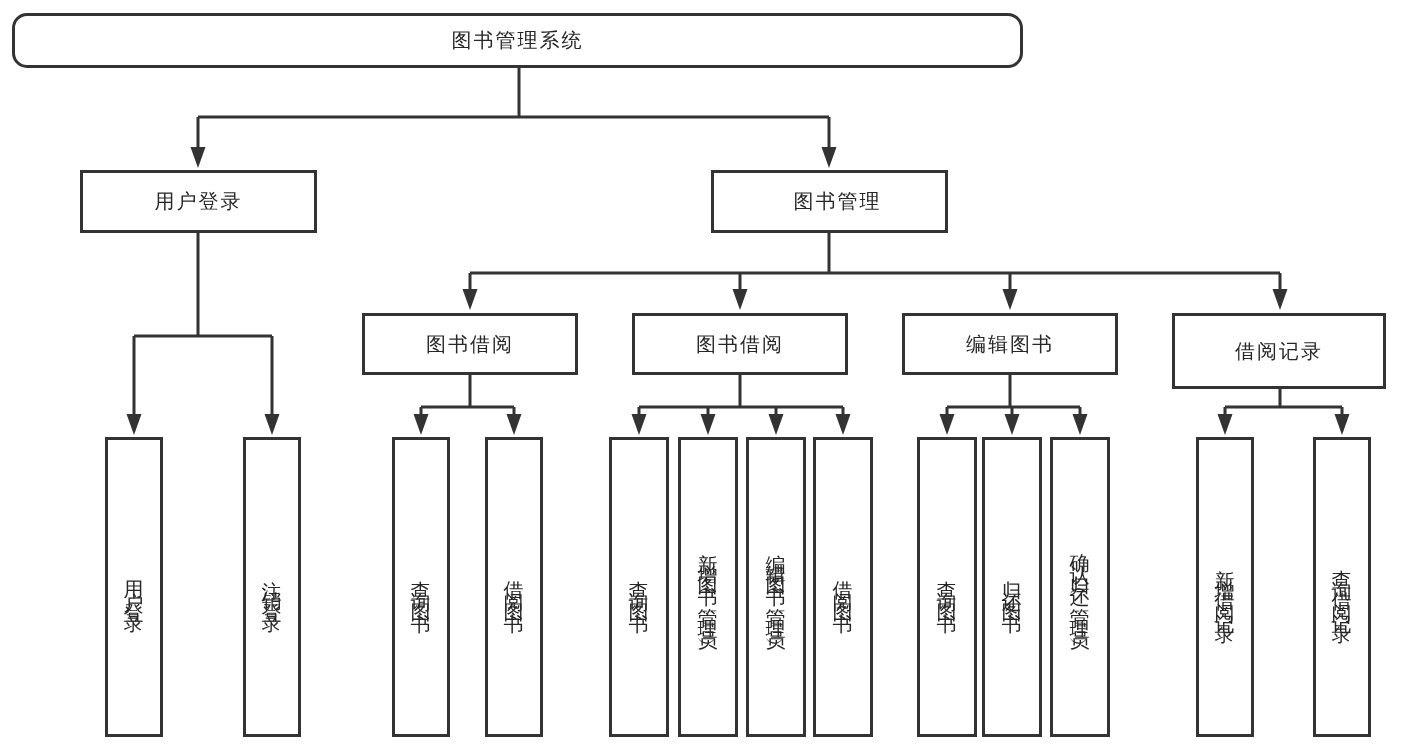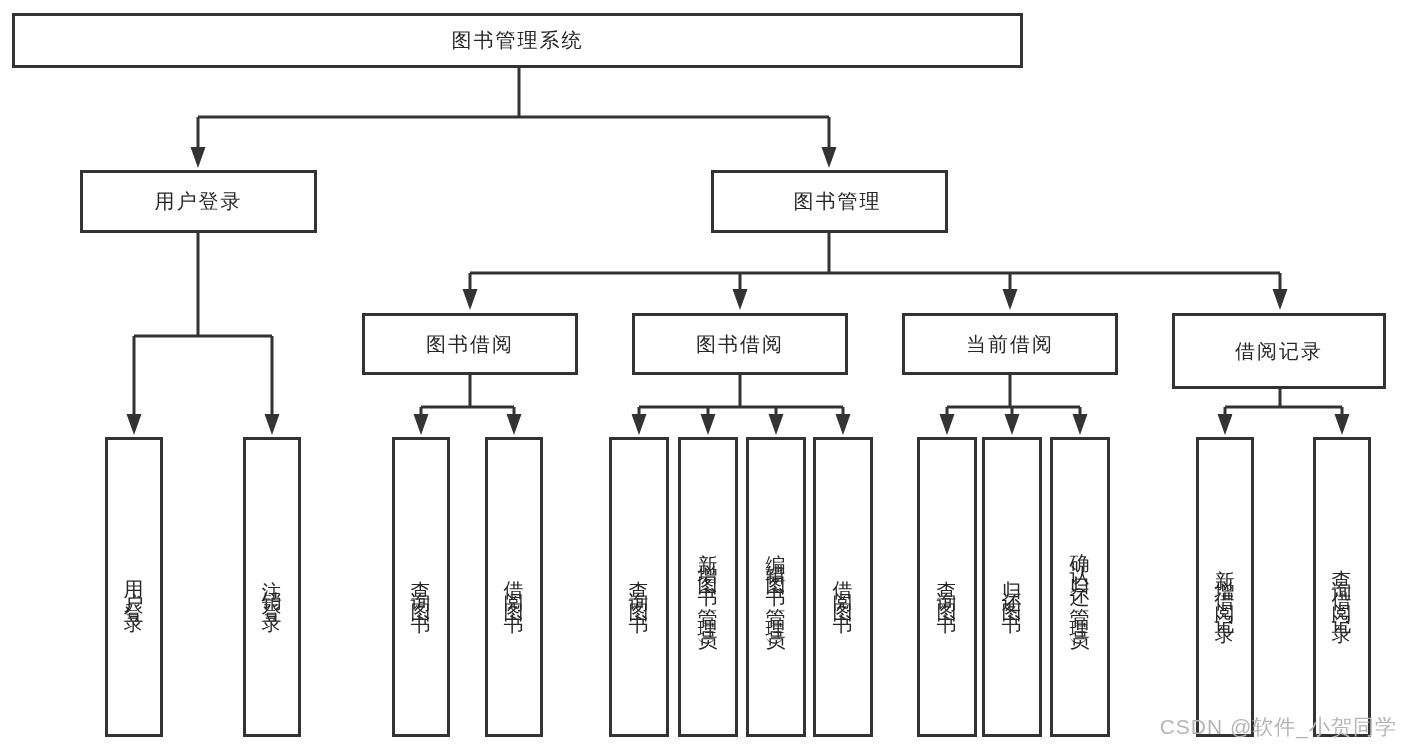--- a/index.html
+++ b/index.html
@@ -116,28 +116,28 @@
       <polygon points="1080,435 1072.5,414 1087.5,414"></polygon>
     </g>
 
     <g>
       <path d="M1280,375 V407 M1225,407 H1342 M1225,407 V416 M1342,407 V416"></path>
       <polygon points="1225,435 1217.5,414 1232.5,414"></polygon>
       <polygon points="1342,435 1334.5,414 1349.5,414"></polygon>
     </g>
   </svg>
 
-  <div class="node" style="left:12px; top:13px; width:1011px; height:55px;">图书管理系统</div>
+  <div class="node" style="left:12px; top:13px; width:1011px; height:55px;border-radius:15px;">图书管理系统</div>
 
   <div class="node" style="left:80px; top:170px; width:237px; height:63px;">用户登录</div>
   <div class="node" style="left:711px; top:170px; width:237px; height:63px;padding-left:16px;">图书管理</div>
 
   <div class="node" style="left:362px; top:313px; width:216px; height:62px;">图书借阅</div>
   <div class="node" style="left:632px; top:313px; width:216px; height:62px;">图书借阅</div>
-  <div class="node" style="left:902px; top:313px; width:216px; height:62px;">当前借阅</div>
+  <div class="node" style="left:902px; top:313px; width:216px; height:62px;">编辑图书</div>
   <div class="node" style="left:1172px; top:313px; width:214px; height:76px;">借阅记录</div>
 
   <div class="leaf" style="left:105px; width:58px;">
     <span class="vtext">用户登录</span>
   </div>
   <div class="leaf" style="left:243px; width:58px;">
     <span class="vtext">注销登录</span>
   </div>
 
   <div class="leaf" style="left:392px; width:58px;">
@@ -170,15 +170,14 @@
     <span class="vtext">确认归还（管理员）</span>
   </div>
 
   <div class="leaf" style="left:1196px; width:58px;">
     <span class="vtext">新增借阅记录</span>
   </div>
   <div class="leaf" style="left:1313px; width:58px;">
     <span class="vtext">查询借阅记录</span>
   </div>
 
-  <div class="watermark">CSDN @软件_小贺同学</div>
 
 </div>
 
 </body></html>

